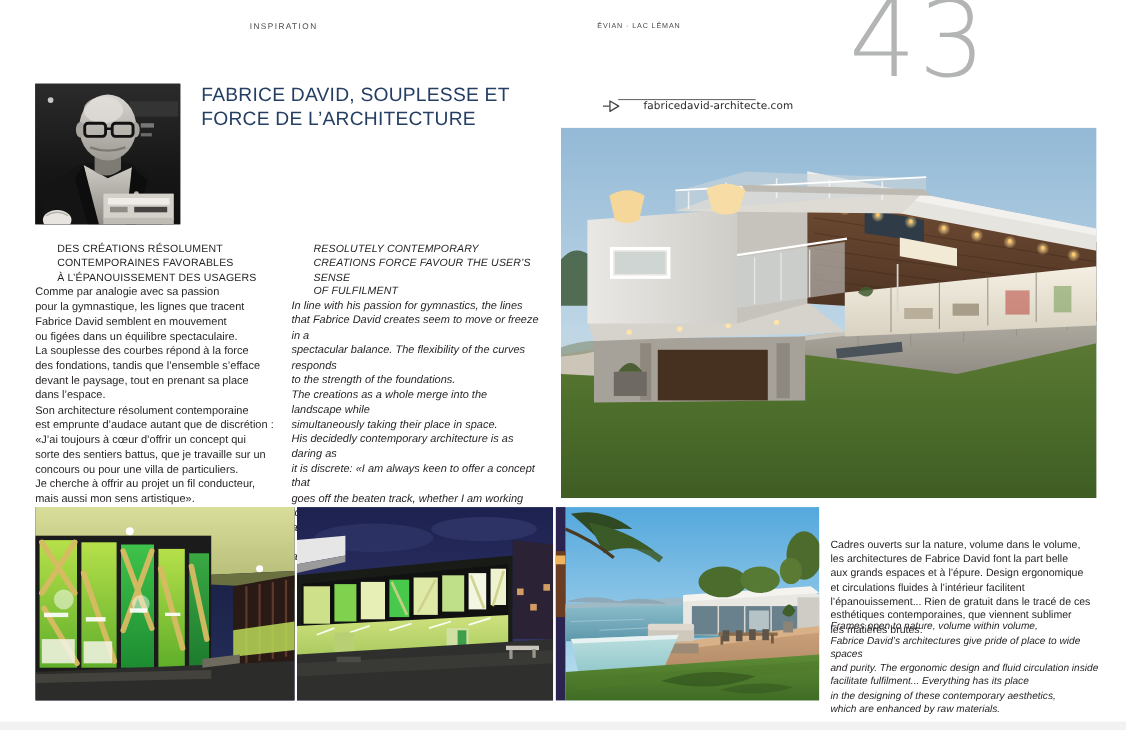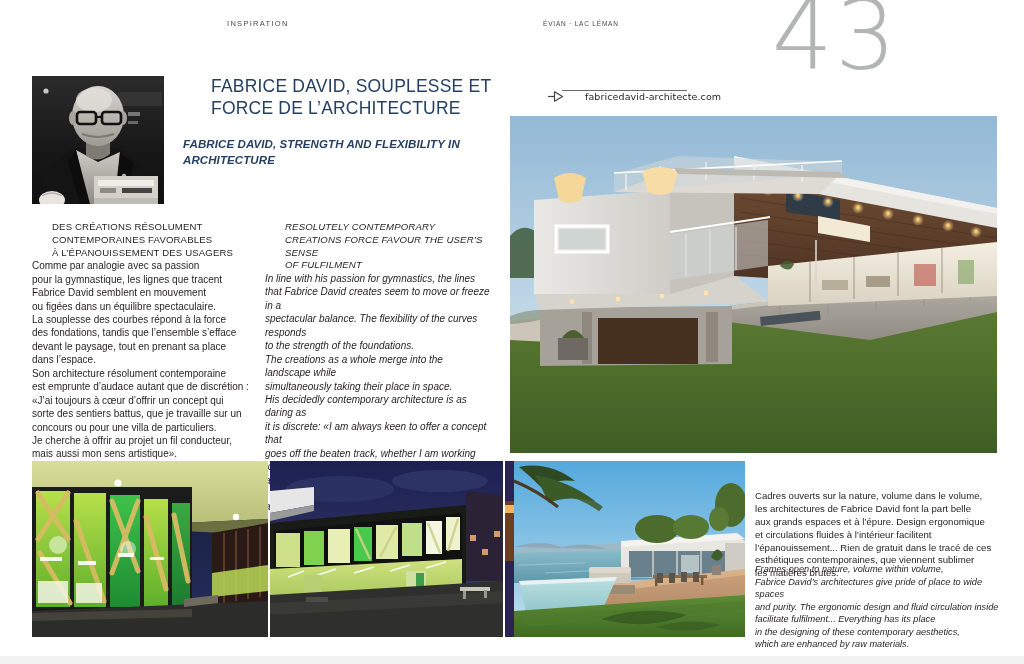--- a/index.html
+++ b/index.html
@@ -69,21 +69,20 @@
 
   
   .title-main {
     position: absolute;
     left: 183px; top: 75px;
     width: 300px;
     font-size: 17.5px;
     line-height: 1.28;
     color: #253f63;
     letter-spacing: 0.2px;
-    margin-left: 28px;
   }
   .title-sub {
     position: absolute;
     left: 183px; top: 137px;
     width: 300px;
     font-size: 11.5px;
     line-height: 1.38;
     color: #253f63;
     font-style: italic;
     font-weight: bold;
@@ -260,23 +259,20 @@
       <rect x="62" y="122" width="64" height="6" fill="#bfbbb5"></rect>
 
       <ellipse cx="20" cy="124" rx="13" ry="9" fill="#e8e5e0"></ellipse>
       <path d="M10 120 q10 -6 20 0" stroke="#b5b1ab" stroke-width="1.4" fill="none"></path>
     </svg>
   </div>
 
   <div class="title-main">FABRICE DAVID,
 SOUPLESSE ET FORCE
 DE L’ARCHITECTURE</div>
-  <div class="title-sub">FABRICE DAVID,
-STRENGTH AND FLEXIBILITY
-IN ARCHITECTURE</div>
 
   <div class="url-rule"></div>
   <div class="url-block">
     <svg class="url-icon" width="16" height="11" viewBox="0 0 16 11">
       <line x1="0" y1="5.5" x2="6" y2="5.5" stroke="#444" stroke-width="1.2"></line>
       <path d="M6.5 0.8 L14.5 5.5 L6.5 10.2 Z" fill="none" stroke="#444" stroke-width="1.2" stroke-linejoin="round"></path>
     </svg>
     <span class="url-text">fabricedavid-architecte.com</span>
   </div>
 

